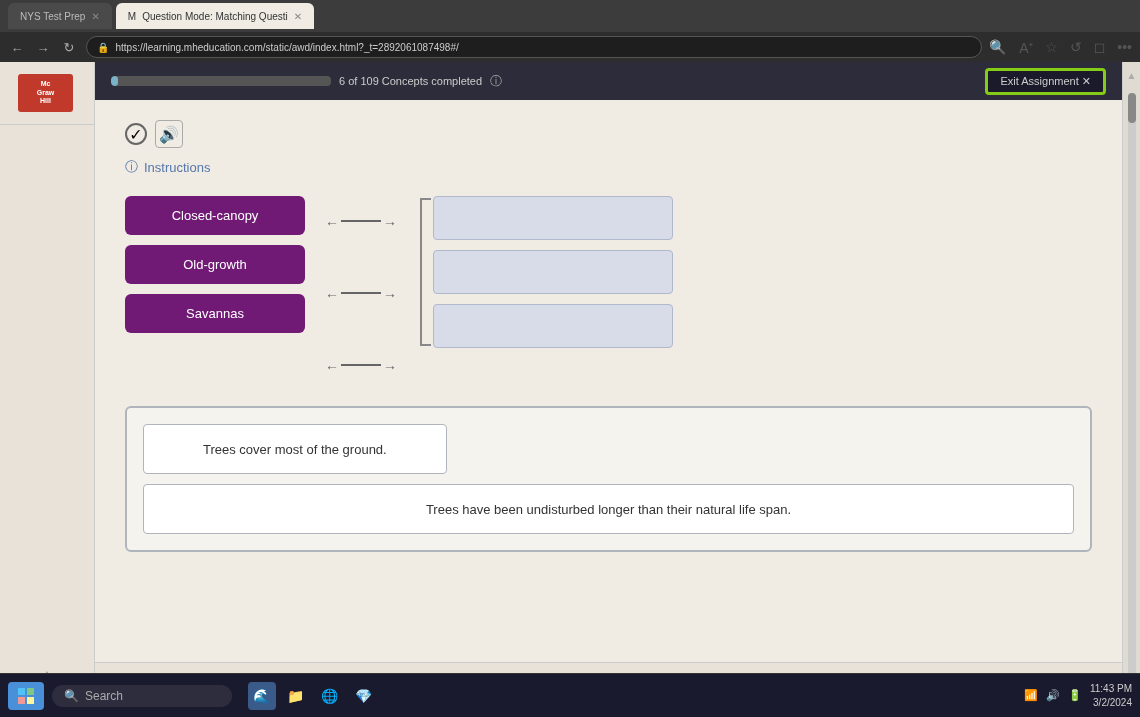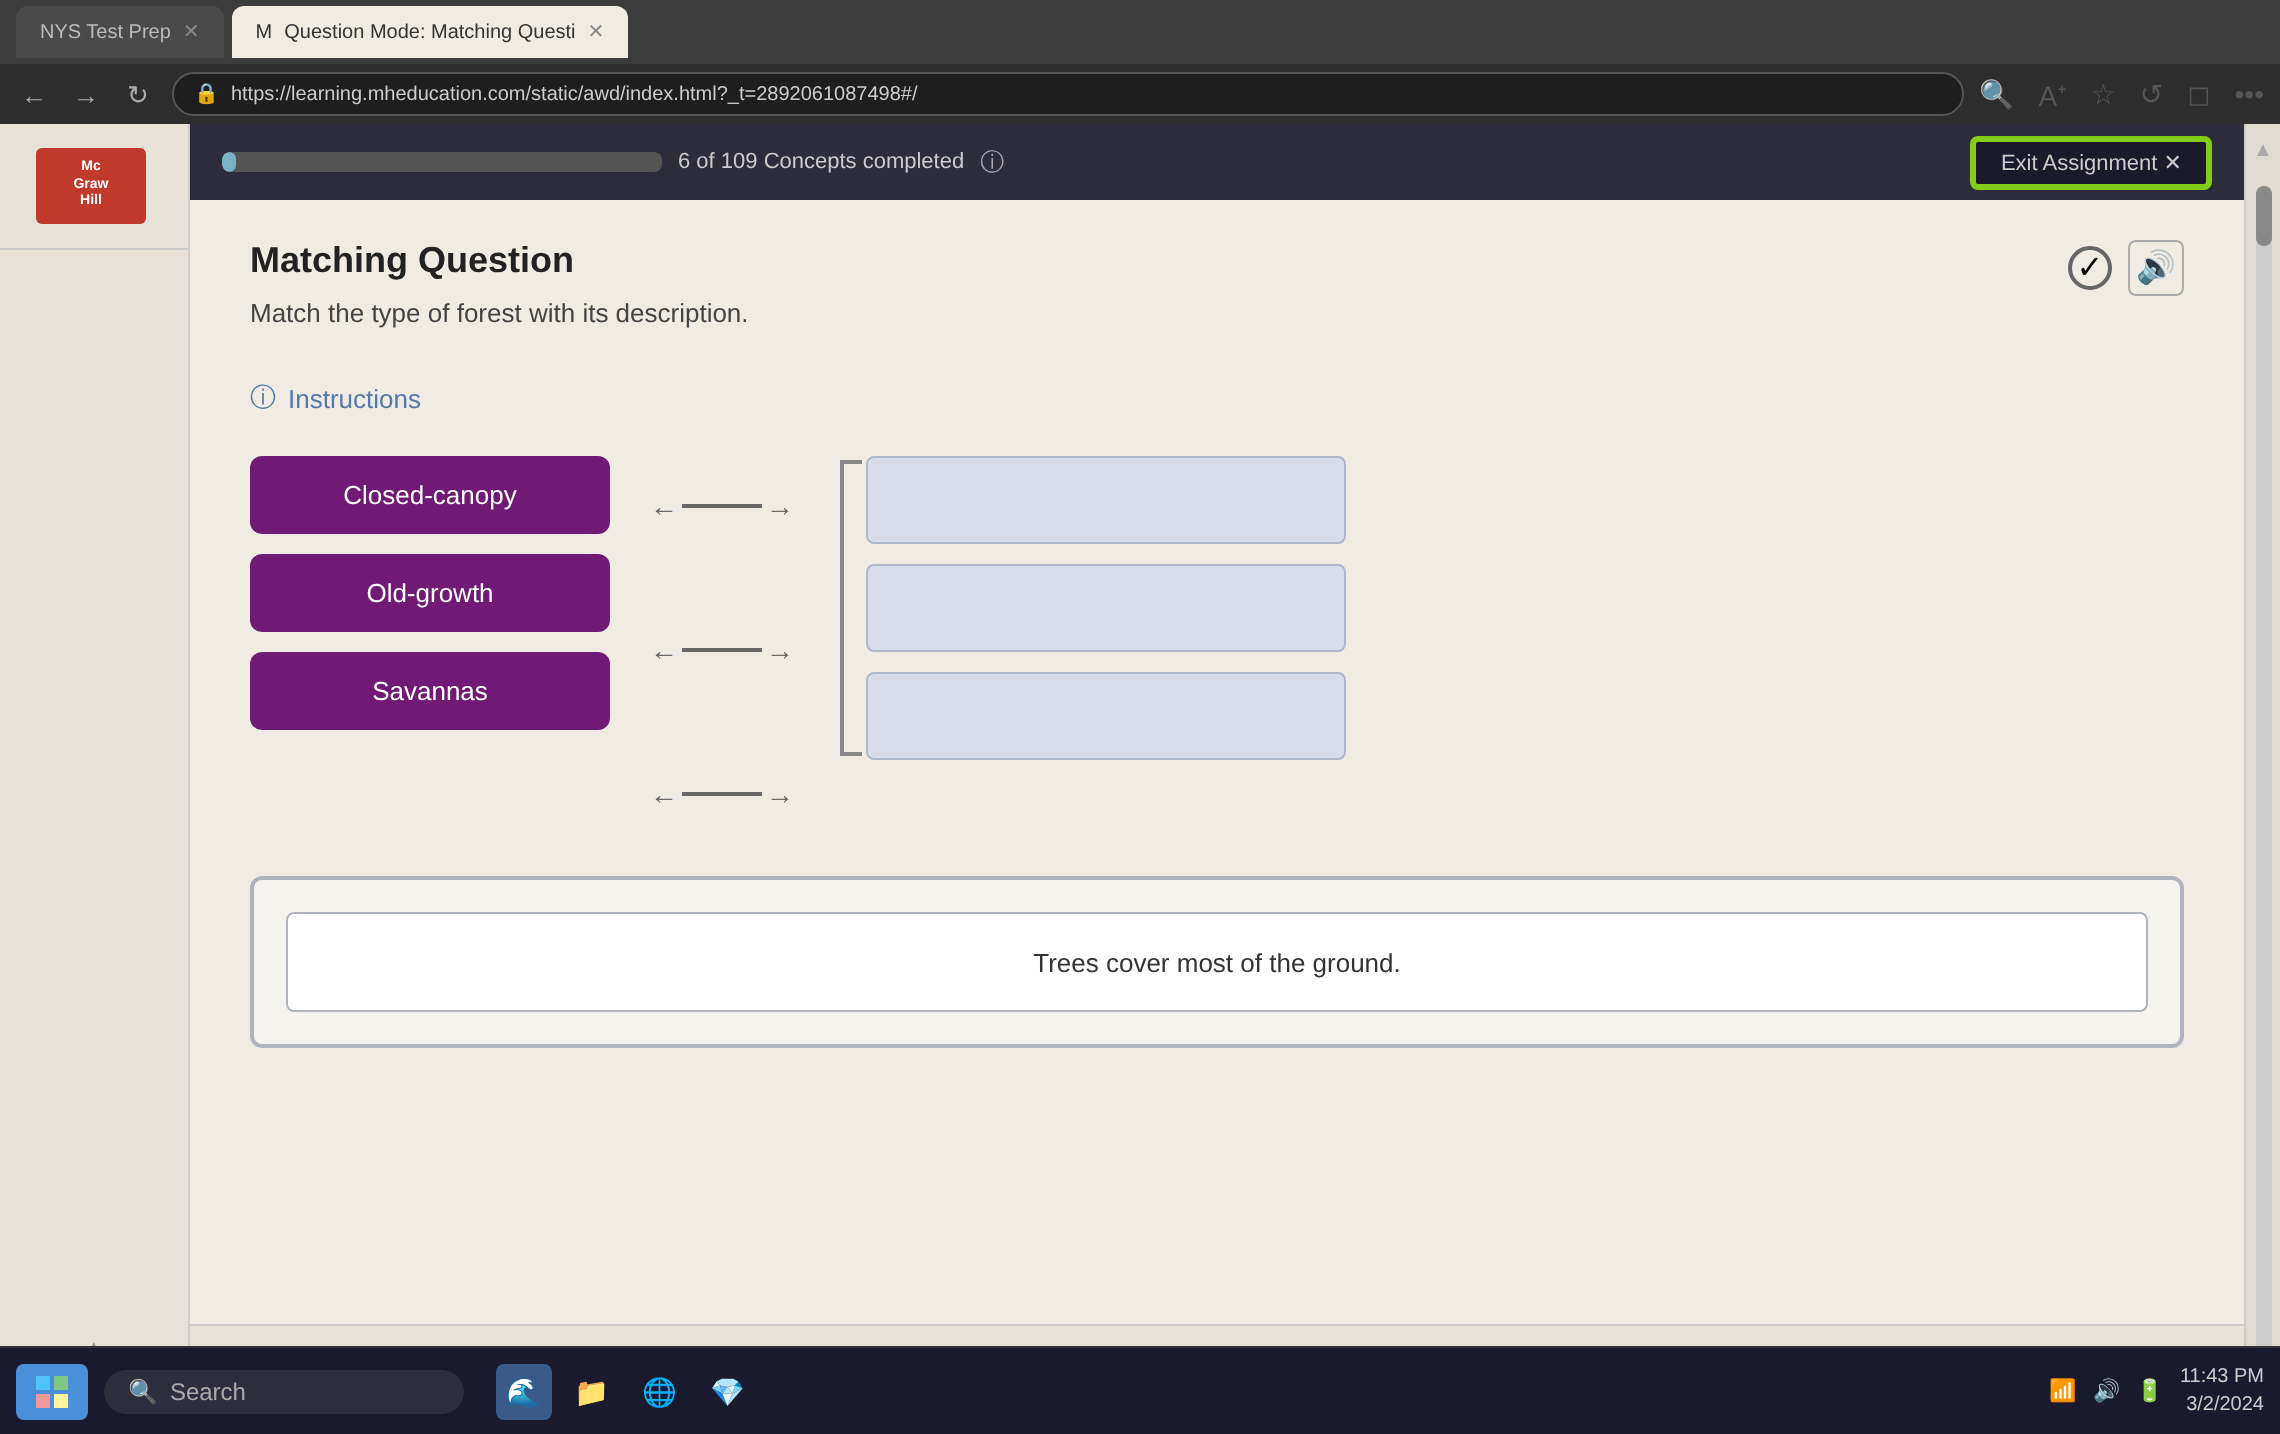--- a/index.html
+++ b/index.html
@@ -237,21 +237,21 @@
     .options-container {
       border: 2px solid #b0b4bc;
       border-radius: 6px;
       padding: 16px;
       background: #f5f3ee;
       margin-bottom: 16px;
     }
 
     .options-grid {
       display: grid;
-      grid-template-columns: 1fr;
+      grid-template-columns: 1fr 1fr 1fr;
       gap: 10px;
     }
 
     .option-item {
       border: 1px solid #b0b4bc;
       border-radius: 4px;
       padding: 12px 16px;
       background: #fff;
       font-size: 13px;
       color: #333;
@@ -519,24 +519,20 @@
         </div>
         <span class="progress-text">6 of 109 Concepts completed</span>
         <span class="info-icon">ⓘ</span>
       </div>
       <button class="exit-btn">Exit Assignment ✕</button>
     </div>
 
     <div class="question-content">
 
       <div style="display:flex; align-items:flex-start; justify-content:space-between; margin-bottom:10px;">
-        <div>
-          <div class="question-title">Matching Question</div>
-          <div class="question-subtitle">Match the type of forest with its description.</div>
-        </div>
         <div style="display:flex; gap:8px; align-items:center;">
           <div class="circle-check">✓</div>
           <div class="speaker-btn">🔊</div>
         </div>
       </div>
 
       <div class="instructions-row">
         <span>ⓘ</span>
         <span>Instructions</span>
       </div>
@@ -585,20 +581,21 @@
             <div class="answer-box"></div>
             <div class="answer-box"></div>
             <div class="answer-box"></div>
           </div>
         </div>
       </div>
 
       <div class="options-container">
         <div class="options-grid">
           <div class="option-item">Trees cover most of the ground.</div>
+          <div class="option-item full-width">Trees have been undisturbed longer than their natural life span.</div>
         </div>
       </div>
 
     </div>
 
     <div class="confidence-bar">
       <div class="confidence-left">
         <span style="font-size:11px; color:#888;">☞</span>
         <span>Rate your confidence to submit your answer.</span>
         <div class="confidence-buttons">

